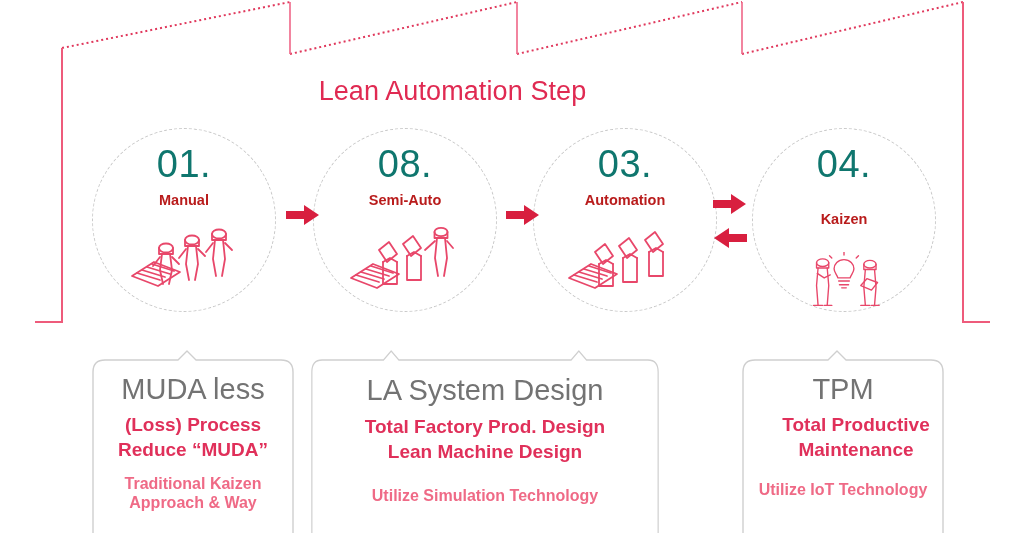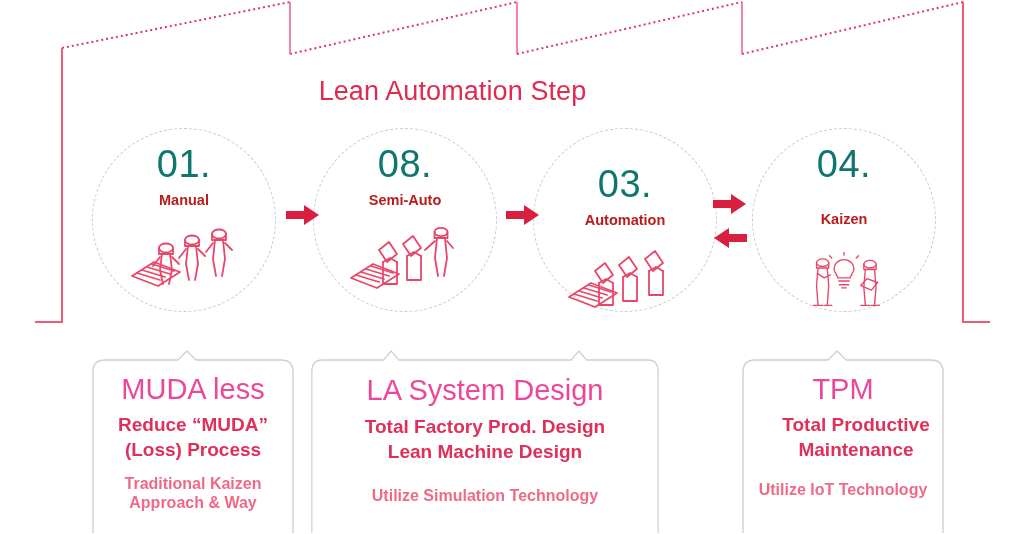--- a/index.html
+++ b/index.html
@@ -101,21 +101,21 @@
     left: 0; top: 0;
     width: 100%;
     height: 100%;
     pointer-events: none;
   }
   .callout-inner {
     position: relative;
     z-index: 2;
   }
   .c-head {
-    color: #ec4899;
+    color: #737373;
     font-weight: 400;
     line-height: 1.05;
     white-space: nowrap;
   }
   .c-sub {
     color: #e0305a;
     font-weight: bold;
     line-height: 1.28;
   }
   .c-foot {
@@ -209,21 +209,21 @@
         <ellipse cx="96" cy="18" rx="6.5" ry="4.2"></ellipse>
         <path d="M 89.5 18 L 89.5 24 L 102.5 24 L 102.5 18"></path>
         <path d="M 92 24 L 90 44 L 93 62"></path>
         <path d="M 100 24 L 102 44 L 99 62"></path>
         <path d="M 90 27 L 80 36"></path>
           <path d="M 102 27 L 108 34"></path>
       </g>
     </svg>
   </div>
 
-  <div class="step-circle" style="left:533px; top:128px;justify-content:flex-end;">
+  <div class="step-circle" style="left:533px; top:128px;">
     <div class="step-num">03.</div>
     <div class="step-label">Automation</div>
     <svg class="step-art" viewBox="0 0 120 78">
       <g fill="none" stroke="#e8476a" stroke-width="1.8" stroke-linejoin="round" stroke-linecap="round">
         <path d="M 4 64 L 26 50 L 52 60 L 30 74 Z"></path>
         <path d="M 9 61 L 32 68"></path>
           <path d="M 14 58 L 37 65"></path>
         <path d="M 19 55 L 42 62"></path>
           <path d="M 24 52 L 46 59"></path>
 
@@ -288,22 +288,22 @@
     <path d="M 34 7 L 16 7 L 16 1 L 1 11 L 16 21 L 16 15 L 34 15 Z" fill="#d81f3f"></path>
   </svg>
 
   <div class="callout" style="left:92px; top:350px; width:202px; height:184px;">
     <svg class="callout-svg" viewBox="0 0 202 184" preserveAspectRatio="none">
       <path d="M 1 183 L 1 22 Q 1 10 13 10 L 86 10 L 95 1 L 104 10 L 189 10 Q 201 10 201 22 L 201 183" fill="#ffffff" stroke="#cfcfcf" stroke-width="1.4" stroke-linejoin="round"></path>
     </svg>
     <div class="callout-inner">
       <div class="c-head" style="margin-top:24px; font-size:29px;">MUDA less</div>
       <div class="c-sub" style="margin-top:9px; font-size:19px;">
+        <div>(Loss) Process</div>
         <div>Reduce “MUDA”</div>
-        <div>(Loss) Process</div>
       </div>
       <div class="c-foot" style="margin-top:12px; font-size:16px;">
         <div>Traditional Kaizen</div>
         <div>Approach &amp; Way</div>
       </div>
     </div>
   </div>
 
   <div class="callout" style="left:311px; top:350px; width:348px; height:184px;">
     <svg class="callout-svg" viewBox="0 0 408 184" preserveAspectRatio="none">

